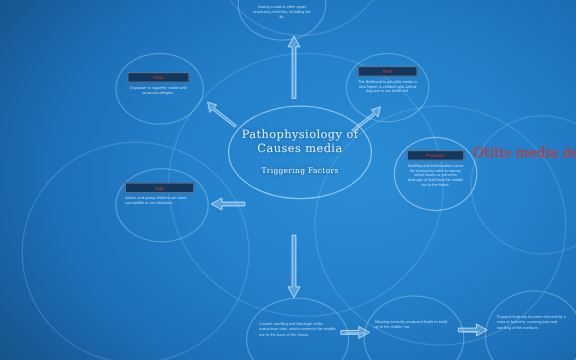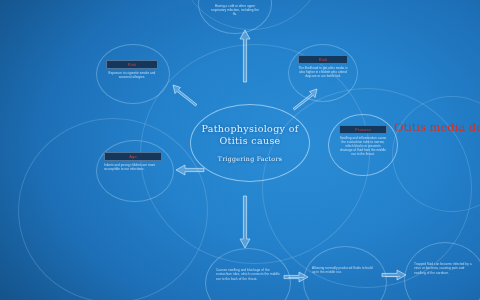--- a/index.html
+++ b/index.html
@@ -16,21 +16,21 @@
   
   .ring{
     position:absolute;border-radius:50%;
     border:1px solid rgba(190,225,250,0.34);
     box-sizing:border-box;pointer-events:none;
   }
   .ring.soft{border-color:rgba(190,225,250,0.20);}
   .ring.bright{border-color:rgba(208,235,255,0.55);}
   
   #center-circle{
-    position:absolute;left:190px;top:104px;width:120px;height:78px;
+    position:absolute;left:190px;top:88px;width:120px;height:78px;
     border-radius:50%;
     border:1.6px solid rgba(205,235,255,0.62);
     box-sizing:border-box;
     display:flex;flex-direction:column;align-items:center;justify-content:center;
     text-align:center;
   }
   #center-title{
     color:#dff0ff;font-size:9.5px;line-height:11.5px;letter-spacing:.35px;
     font-family:"DejaVu Serif",serif;text-shadow:0 0 3px rgba(10,50,90,.5);
   }
@@ -79,21 +79,21 @@
 <div id="canvas">
 
   <div class="ring soft" style="left:140px;top:44px;width:230px;height:220px;"></div>
   <div class="ring soft" style="left:262px;top:88px;width:210px;height:200px;"></div>
   <div class="ring soft" style="left:18px;top:118px;width:190px;height:185px;"></div>
   <div class="ring soft" style="left:176px;top:-120px;width:150px;height:150px;"></div>
 
   <div id="center-circle">
     <div id="center-title">
       <span>Pathophysiology of</span><br>
-      <span>Otitis cause</span>
+      <span>Causes media</span>
     </div>
     <div id="center-sub">Triggering Factors</div>
   </div>
 
   <div class="ring" style="left:198px;top:-26px;width:74px;height:60px;"></div>
   <div class="card" style="left:209px;top:2px;width:52px;">
     <div class="card-body center">Having a cold or other upper respiratory infection, including the flu.</div>
   </div>
   <div class="arrow" style="left:239px;top:30px;">
     <svg width="12" height="52" viewBox="0 0 12 52">

